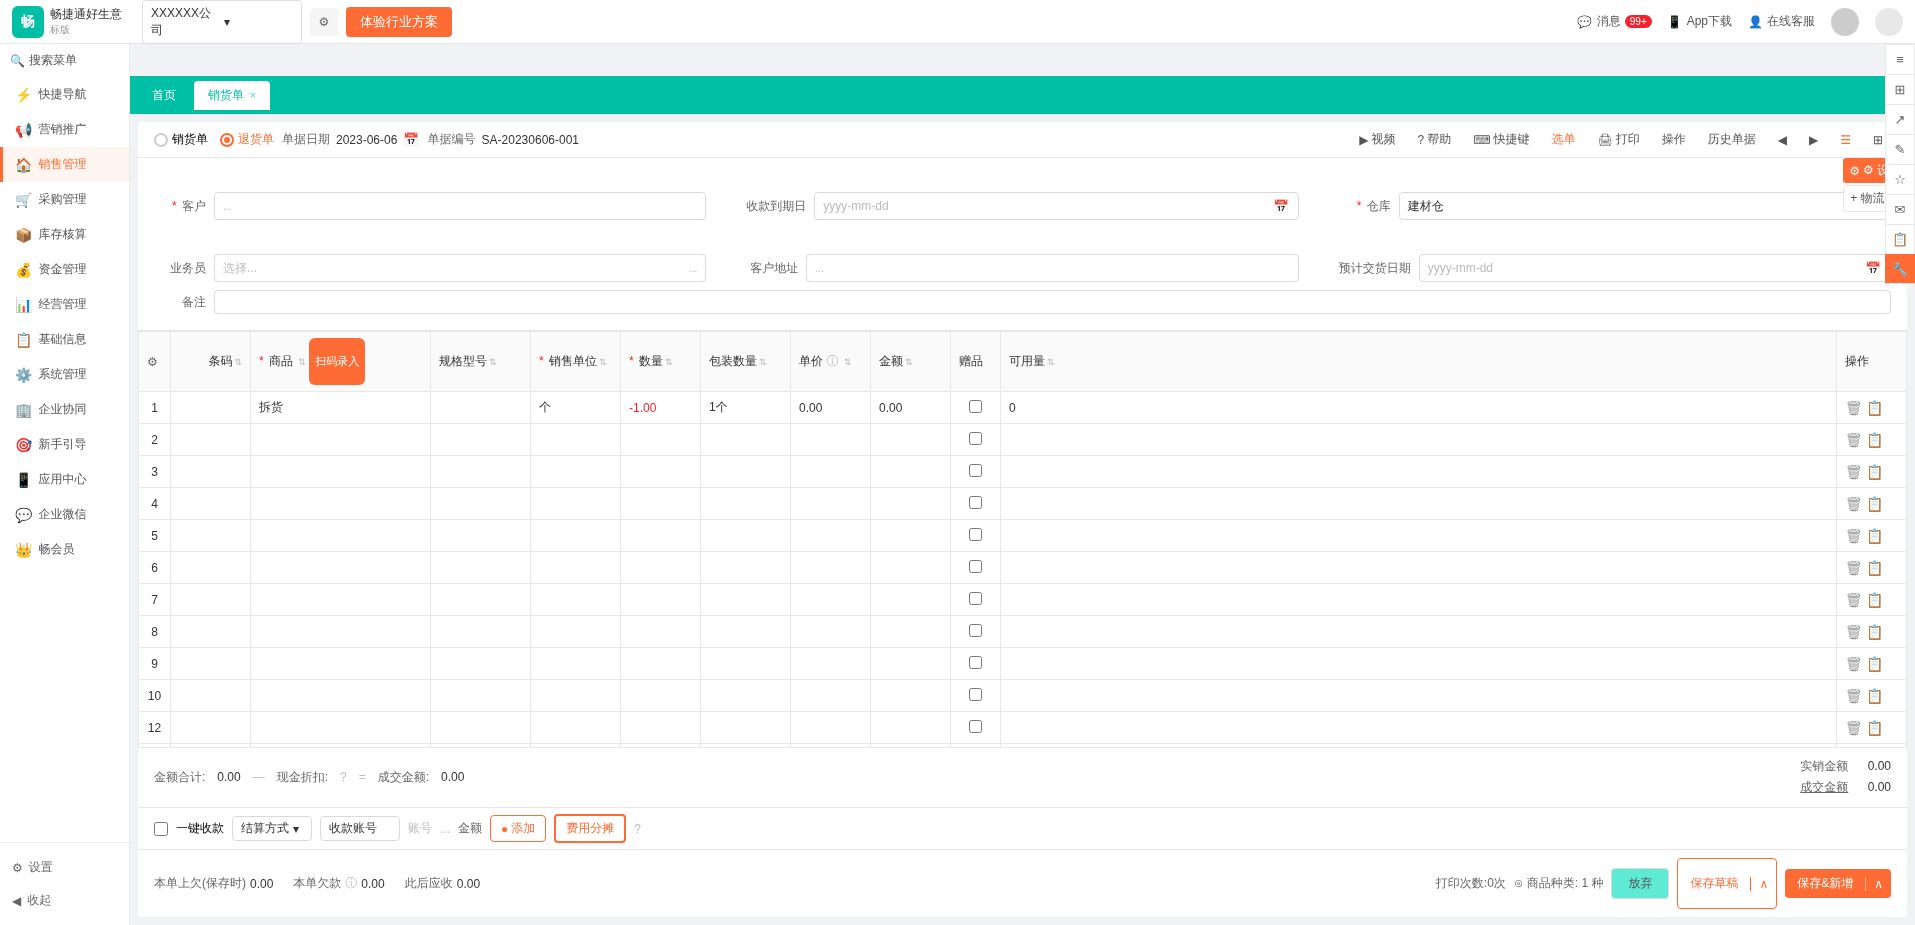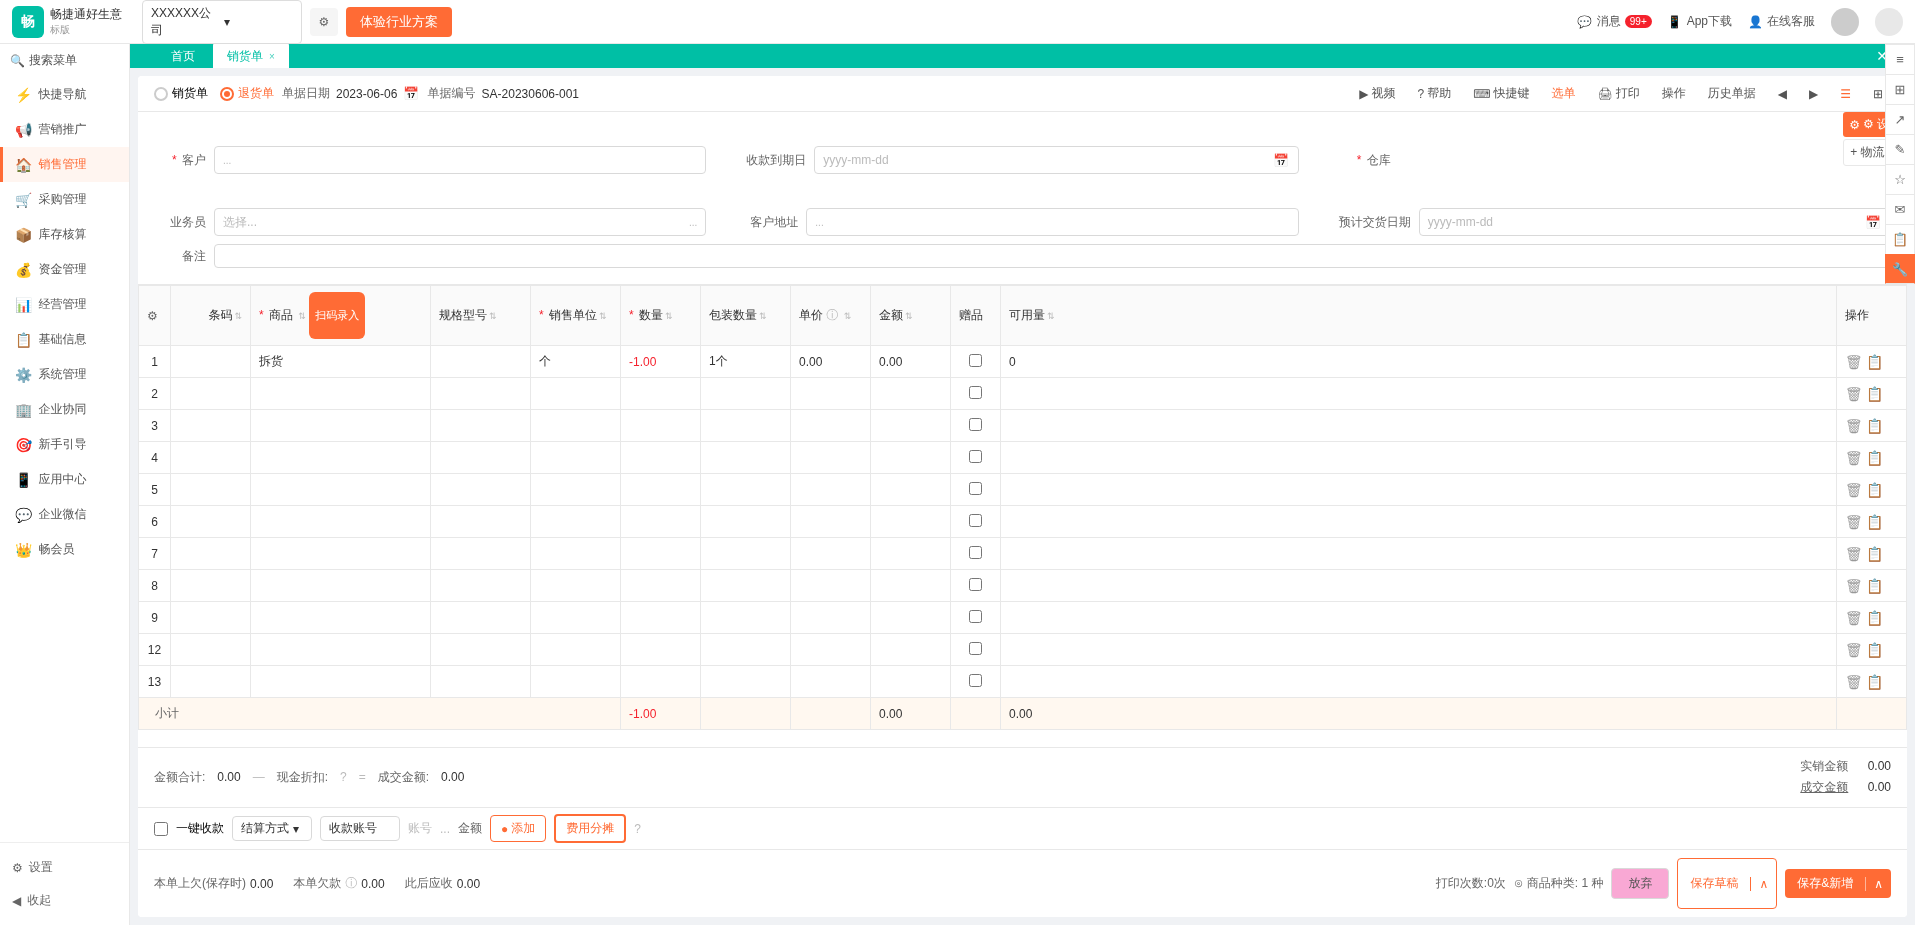--- a/index.html
+++ b/index.html
@@ -98,21 +98,21 @@
       padding: 8px 12px; cursor: pointer; color: #666;
     }
 
     
     .main-content { flex: 1; display: flex; flex-direction: column; overflow: hidden; }
 
     
     .tab-bar {
       background: #00bfa5;
       display: flex; align-items: center;
-      padding: 0 27px; height: 24px; gap: 4px;
+      padding: 0 8px; height: 38px; gap: 4px; margin-top: 32px;
     }
     .tab-item {
       padding: 6px 14px; cursor: pointer;
       border-radius: 4px 4px 0 0;
       display: flex; align-items: center; gap: 6px;
       color: rgba(255,255,255,0.85);
     }
     .tab-item.active { background: #fff; color: #00bfa5; }
     .tab-item.home { color: white; }
     .tab-close { font-size: 10px; cursor: pointer; opacity: 0.7; }
@@ -234,21 +234,21 @@
     
     .footer-bar {
       background: #fff; border-top: 1px solid #e8e8e8;
       display: flex; align-items: center; padding: 8px 16px; gap: 20px;
     }
     .footer-item { display: flex; align-items: center; gap: 4px; color: #666; }
     .footer-value { color: #333; font-weight: 500; }
     .footer-right { margin-left: auto; display: flex; align-items: center; gap: 8px; }
     .footer-info { color: #666; }
     .abandon-btn {
-      border: 1px solid #d9d9d9; background: #f9a8d4;
+      border: 1px solid #d9d9d9; background: #5eead4;
       color: #555; border-radius: 4px; padding: 6px 16px; cursor: pointer;
     }
     .save-draft-btn {
       border: 1px solid #ff6b35; background: #fff;
       color: #ff6b35; border-radius: 4px; padding: 16px 0;
       cursor: pointer; display: flex; align-items: center;
     }
     .save-draft-main { padding: 0 12px; }
     .save-draft-arrow {
       border-left: 1px solid #ff6b35; padding: 0 8px;
@@ -489,20 +489,24 @@
                 <span>yyyy-mm-dd</span>
                 <span class="calendar-icon">📅</span>
               </div>
             </div>
             <div style="width:40px;"></div>
             <div class="form-group">
               <span class="form-label">
                 <span class="required-star">*</span>
                 <span>仓库</span>
               </span>
+              <div class="form-input">
+                <span>建材仓</span>
+                <span class="form-input-dots">...</span>
+              </div>
             </div>
           </div>
 
           <div class="form-row">
             <div class="form-group">
               <span class="form-label">业务员</span>
               <div class="form-input placeholder">
                 <span>选择...</span>
                 <span class="form-input-dots">...</span>
               </div>
@@ -751,20 +755,39 @@
     <td class="checkbox-cell"><input type="checkbox" style="cursor: pointer;"></td>
     <td></td>
     <td>
       <div class="ops-cell">
         <button class="op-btn">🗑</button>
         <button class="op-btn">📋</button>
       </div>
     </td>
   </tr>
                 <tr>
+    <td class="row-number">10</td>
+    <td></td>
+    <td></td>
+    <td></td>
+    <td></td>
+    <td></td>
+    <td></td>
+    <td></td>
+    <td></td>
+    <td class="checkbox-cell"><input type="checkbox" style="cursor: pointer;"></td>
+    <td></td>
+    <td>
+      <div class="ops-cell">
+        <button class="op-btn">🗑</button>
+        <button class="op-btn">📋</button>
+      </div>
+    </td>
+  </tr>
+                <tr>
     <td class="row-number">12</td>
     <td></td>
     <td></td>
     <td></td>
     <td></td>
     <td></td>
     <td></td>
     <td></td>
     <td></td>
     <td class="checkbox-cell"><input type="checkbox" style="cursor: pointer;"></td>

